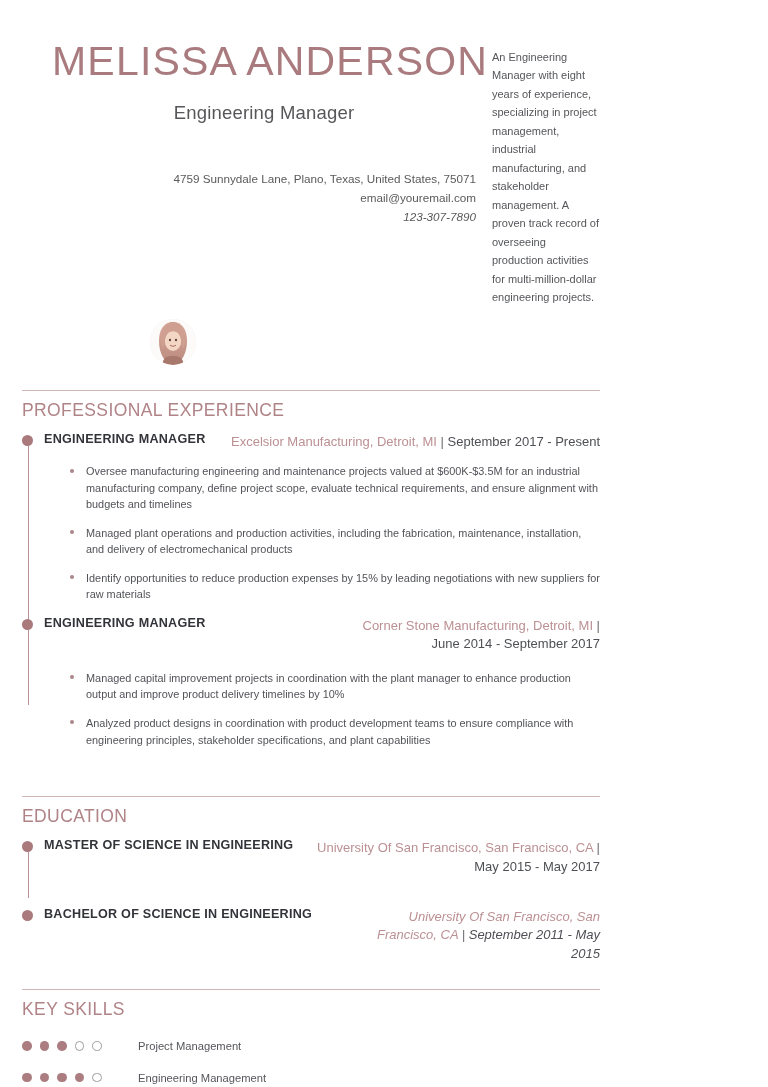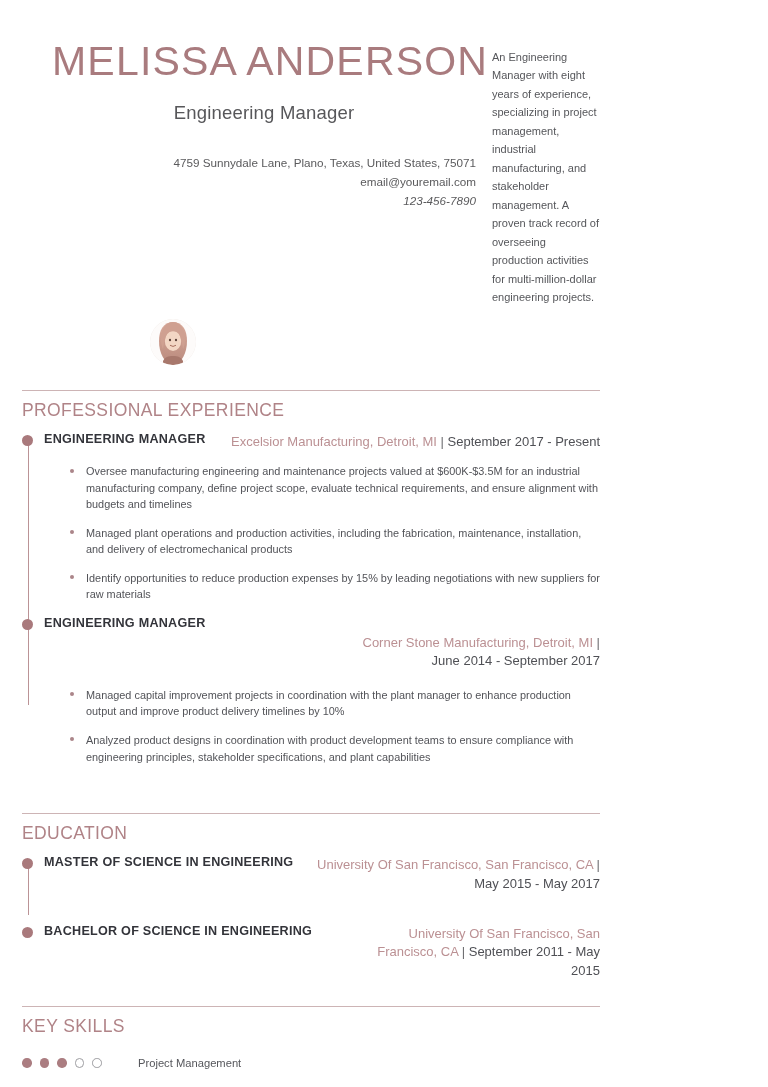--- a/index.html
+++ b/index.html
@@ -50,21 +50,21 @@
   .job-title {
     font-size: 18.5px;
     color: #57575a;
     font-weight: 400;
     margin: 19px 0 0 0;
     text-align: center;
     padding-left: 30px;
     letter-spacing: .2px;
   }
   .contact {
-    margin-top: 30px;
+    margin-top: 46px;
     text-align: right;
     font-size: 11.7px;
     color: #5a5a5c;
     line-height: 1.62;
   }
   .contact .phone {
     font-style: italic;
   }
   .header-right {
     width: 254px;
@@ -226,21 +226,21 @@
 
 <div class="page">
 
   <div class="header">
     <div class="header-left">
       <h1 class="name">MELISSA ANDERSON</h1>
       <div class="job-title">Engineering Manager</div>
       <div class="contact">
         <div>4759 Sunnydale Lane, Plano, Texas, United States, 75071</div>
         <div>email@youremail.com</div>
-        <div class="phone">123-456-7890</div>
+        <div class="phone">123-307-7890</div>
       </div>
     </div>
     <div class="header-right">An Engineering Manager with eight years of experience, specializing in  project management, industrial manufacturing, and stakeholder  management. A proven track record of overseeing production activities  for multi-million-dollar engineering projects.</div>
   </div>
 
   <div class="avatar-wrap">
     <div class="avatar">
       <svg width="46" height="46" viewBox="0 0 46 46">
         <defs>
           <clipPath id="cc">
@@ -290,21 +290,21 @@
           <li>Oversee manufacturing engineering and maintenance projects valued at  $600K-$3.5M for an industrial manufacturing company, define project  scope, evaluate technical requirements, and ensure alignment with  budgets and timelines</li>
           <li>Managed plant operations and production activities, including the  fabrication, maintenance, installation, and delivery of  electromechanical products</li>
           <li>Identify opportunities to reduce production expenses by 15% by leading negotiations with new suppliers for raw materials</li>
         </ul>
       </div>
 
       <div class="entry" style="margin-top:6px;">
         <span class="entry-dot"></span>
         <div class="entry-head">
           <div class="entry-role">ENGINEERING MANAGER</div>
-          <div class="entry-meta" style="max-width:265px;margin-top:17px;">
+          <div class="entry-meta" style="max-width:265px;">
             <span class="entry-org">Corner Stone Manufacturing, Detroit, MI</span><span class="entry-sep"> | </span><span class="entry-date">June 2014 - September 2017</span>
           </div>
         </div>
         <ul class="bullets" style="margin-top:16px;">
           <li>Managed capital improvement projects in coordination with the plant  manager to enhance production output and improve product delivery  timelines by 10%</li>
           <li>Analyzed product designs in coordination with product development  teams to ensure compliance with engineering principles, stakeholder  specifications, and plant capabilities</li>
         </ul>
       </div>
     </div>
   </div>
@@ -323,21 +323,21 @@
           <div class="entry-meta">
             <span class="entry-org">University Of San Francisco, San Francisco, CA</span><span class="entry-sep"> | </span><span class="entry-date">May 2015 - May 2017</span>
           </div>
         </div>
       </div>
 
       <div class="entry edu-entry">
         <span class="entry-dot"></span>
         <div class="entry-head">
           <div class="entry-role">BACHELOR OF SCIENCE IN ENGINEERING</div>
-          <div class="entry-meta" style="max-width:245px;">
+          <div class="entry-meta" style="max-width:245px;font-style:italic;">
             <span class="entry-org">University Of San Francisco, San Francisco, CA</span><span class="entry-sep"> | </span><span class="entry-date">September 2011 - May 2015</span>
           </div>
         </div>
       </div>
     </div>
   </div>
 
   <div class="section" style="margin-top:20px;">
     <div class="divider"></div>
     <h2 class="section-title">KEY SKILLS</h2>

